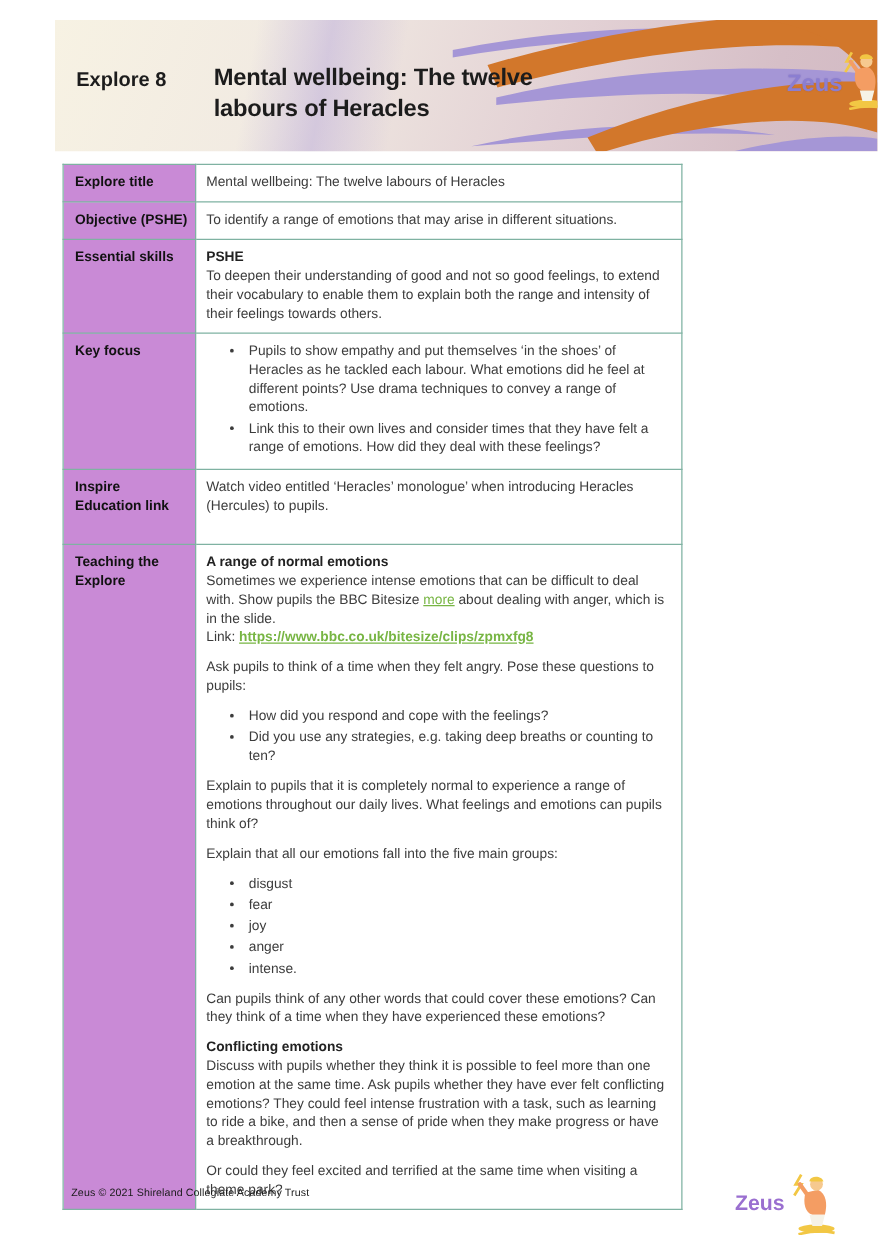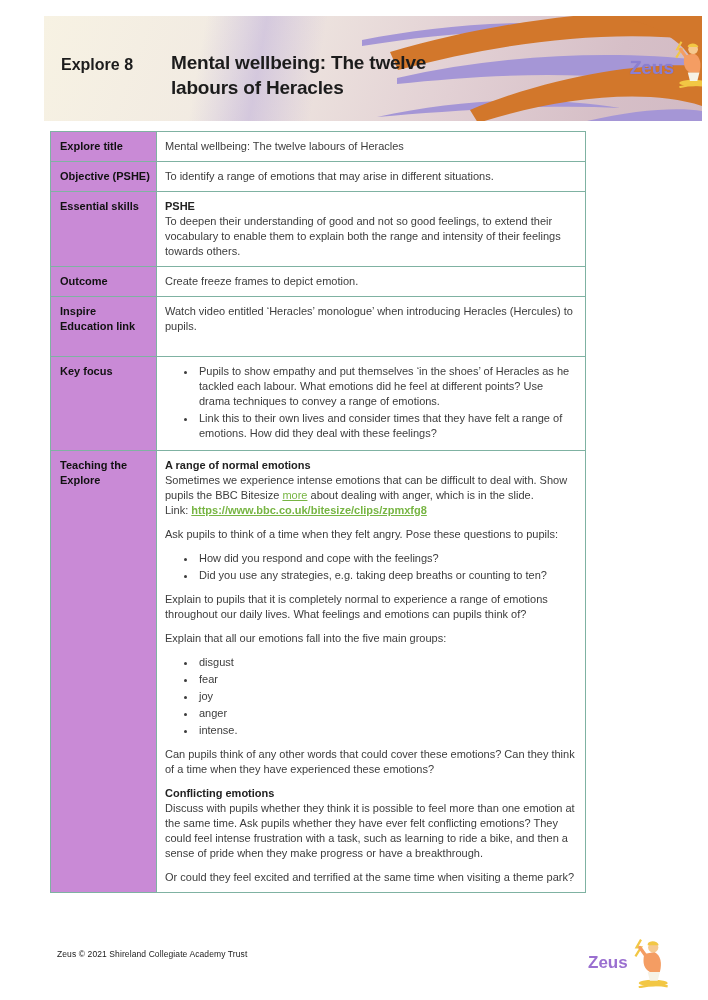--- a/index.html
+++ b/index.html
@@ -26,21 +26,21 @@
     font-size:19px;font-weight:bold;line-height:1.32;color:#1c1c1c;letter-spacing:-0.2px;
   }
   .header-brand{
     position:absolute;right:28px;top:41px;font-size:19px;font-weight:bold;
     color:#8b7ed1;text-shadow:0 0 1px rgba(90,70,140,.35);
   }
   .header-zeus-fig{position:absolute;right:-8px;top:24px;width:38px;height:48px;}
 
   
   .lesson-table{
-    position:absolute;top:131px;left:50px;width:536px;
+    position:absolute;top:131px;left:50px;width:496px;
     border-collapse:collapse;table-layout:fixed;
   }
   .lesson-table th,.lesson-table td{
     border:1.5px solid #7fb2a2;vertical-align:top;
     font-size:11px;line-height:1.364;text-align:left;
   }
   .lesson-table th{
     width:106px;background:#c98ad6;color:#111111;font-weight:bold;
     padding:7px 6px 7px 9px;
   }
@@ -110,35 +110,31 @@
       <td>To identify a range of emotions that may arise in different situations.</td>
     </tr>
     <tr>
       <th>Essential skills</th>
       <td>
         <p class="b h">PSHE</p>
         <p>To deepen their understanding of good and not so good feelings, to extend their vocabulary to enable them to explain both the range and intensity of their feelings towards others.</p>
       </td>
     </tr>
     <tr>
-      <th>Outcome</th>
-      <td>Create freeze frames to depict emotion.</td>
-    </tr>
-    <tr>
-      <th>Inspire Education link</th>
-      <td style="height:45px">Watch video entitled ‘Heracles’ monologue’ when introducing Heracles (Hercules) to pupils.</td>
-    </tr>
-    <tr>
       <th>Key focus</th>
       <td>
         <ul class="nm">
           <li>Pupils to show empathy and put themselves ‘in the shoes’ of Heracles as he tackled each labour. What emotions did he feel at different points? Use drama techniques to convey a range of emotions.</li>
           <li>Link this to their own lives and consider times that they have felt a range of emotions. How did they deal with these feelings?</li>
         </ul>
       </td>
+    </tr>
+    <tr>
+      <th>Inspire Education link</th>
+      <td style="height:45px">Watch video entitled ‘Heracles’ monologue’ when introducing Heracles (Hercules) to pupils.</td>
     </tr>
     <tr>
       <th>Teaching the Explore</th>
       <td>
         <p class="b h">A range of normal emotions</p>
         <p><span>Sometimes we experience intense emotions that can be difficult to deal with. Show pupils the BBC Bitesize </span><a class="glink">more</a><span> about dealing with anger, which is in the slide.</span><br>
         <span>Link: </span><a class="glink bold">https://www.bbc.co.uk/bitesize/clips/zpmxfg8</a></p>
         <p>Ask pupils to think of a time when they felt angry. Pose these questions to pupils:</p>
         <ul>
           <li>How did you respond and cope with the feelings?</li>

